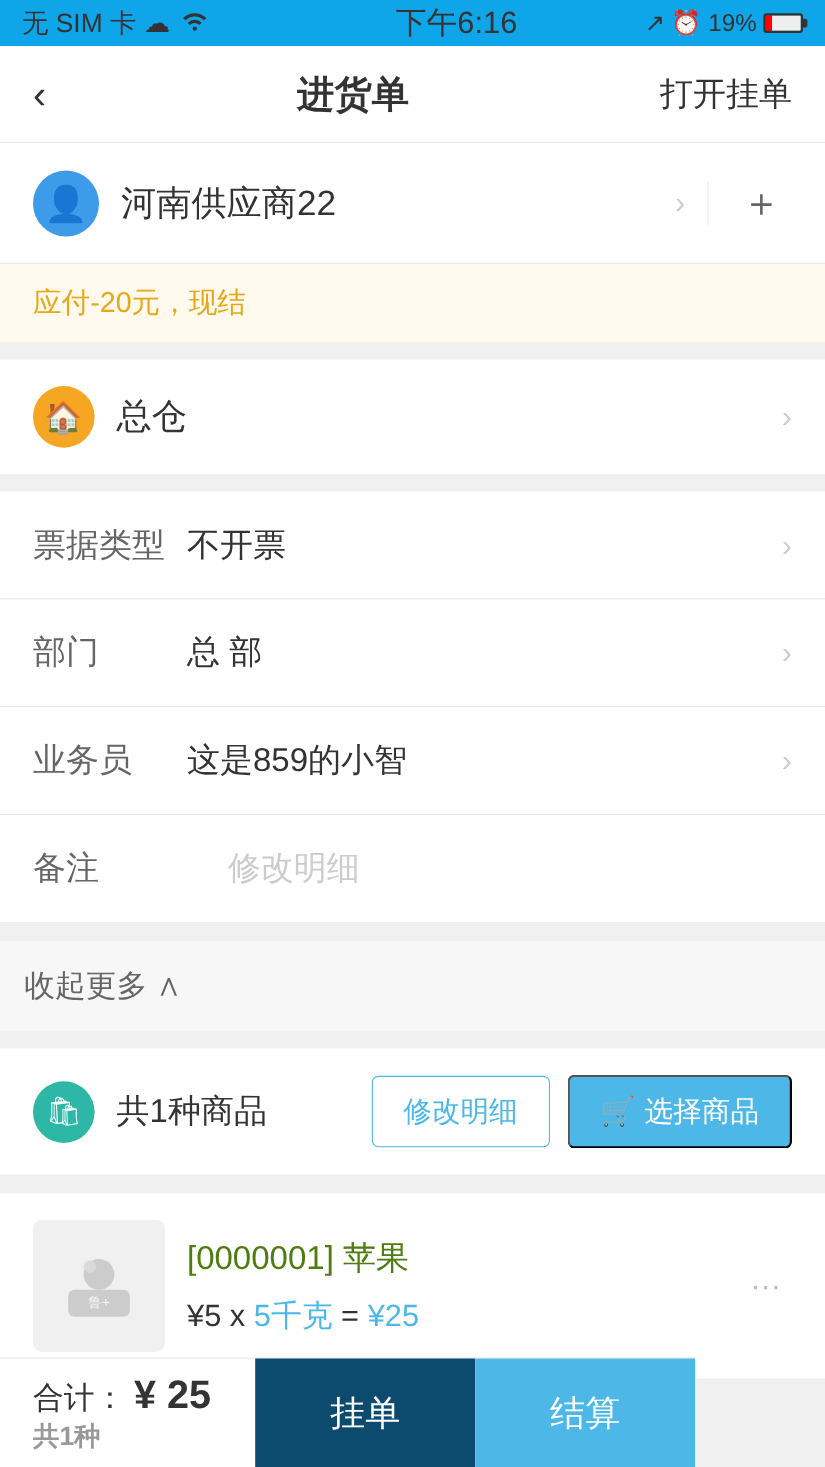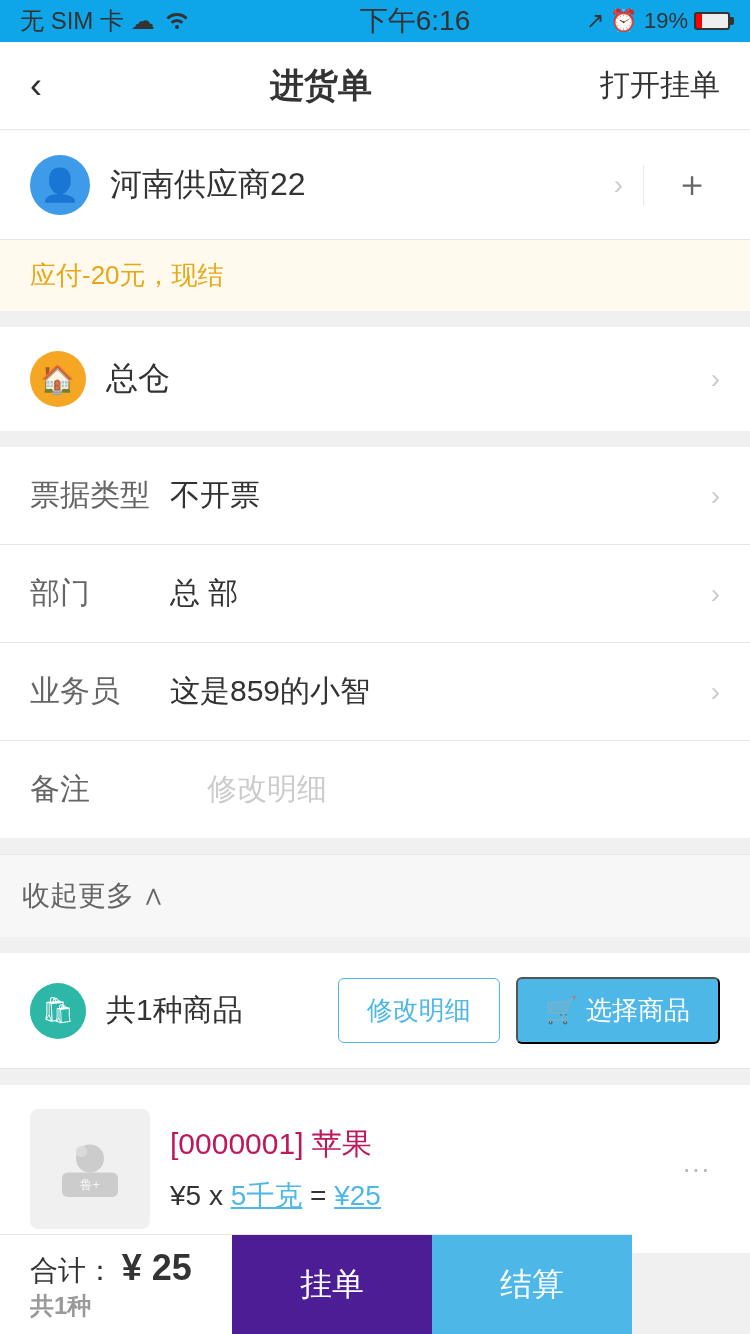--- a/index.html
+++ b/index.html
@@ -180,23 +180,23 @@
       background: #f0f0f0;
       border-radius: 8px;
       display: flex;
       align-items: center;
       justify-content: center;
       margin-right: 20px;
       flex-shrink: 0;
     }
     .product-thumbnail svg { width: 70px; height: 70px; opacity: 0.4; }
     .product-info { flex: 1; }
-    .product-name { font-size: 30px; color: #be185d; margin-bottom: 12px; }
+    .product-name { font-size: 30px; color: #4d7c0f; margin-bottom: 12px; }
     .product-price { font-size: 28px; color: #333; }
-    .product-price .price-highlight { color: #4db8e8; text-decoration: underline; }
+    .product-price .price-highlight { color: #4db8e8; }
     .product-more { color: #bbb; font-size: 28px; padding: 10px; }
 
     
     .bottom-bar {
       position: fixed;
       bottom: 0;
       left: 0;
       width: 632px;
       height: 100px;
       display: flex;
@@ -206,21 +206,21 @@
     }
     .total-area {
       flex: 1;
       padding: 0 30px;
     }
     .total-amount { font-size: 36px; color: #333; font-weight: 600; display: inline; }
     .total-count { font-size: 24px; color: #999; font-weight: bold; }
     .btn-hang {
       width: 200px;
       height: 100%;
-      background: #4c1d95;
+      background: #0c4a6e;
       color: #fff;
       font-size: 32px;
       display: flex;
       align-items: center;
       justify-content: center;
       border: none;
       cursor: pointer;
     }
     .btn-checkout {
       width: 200px;

